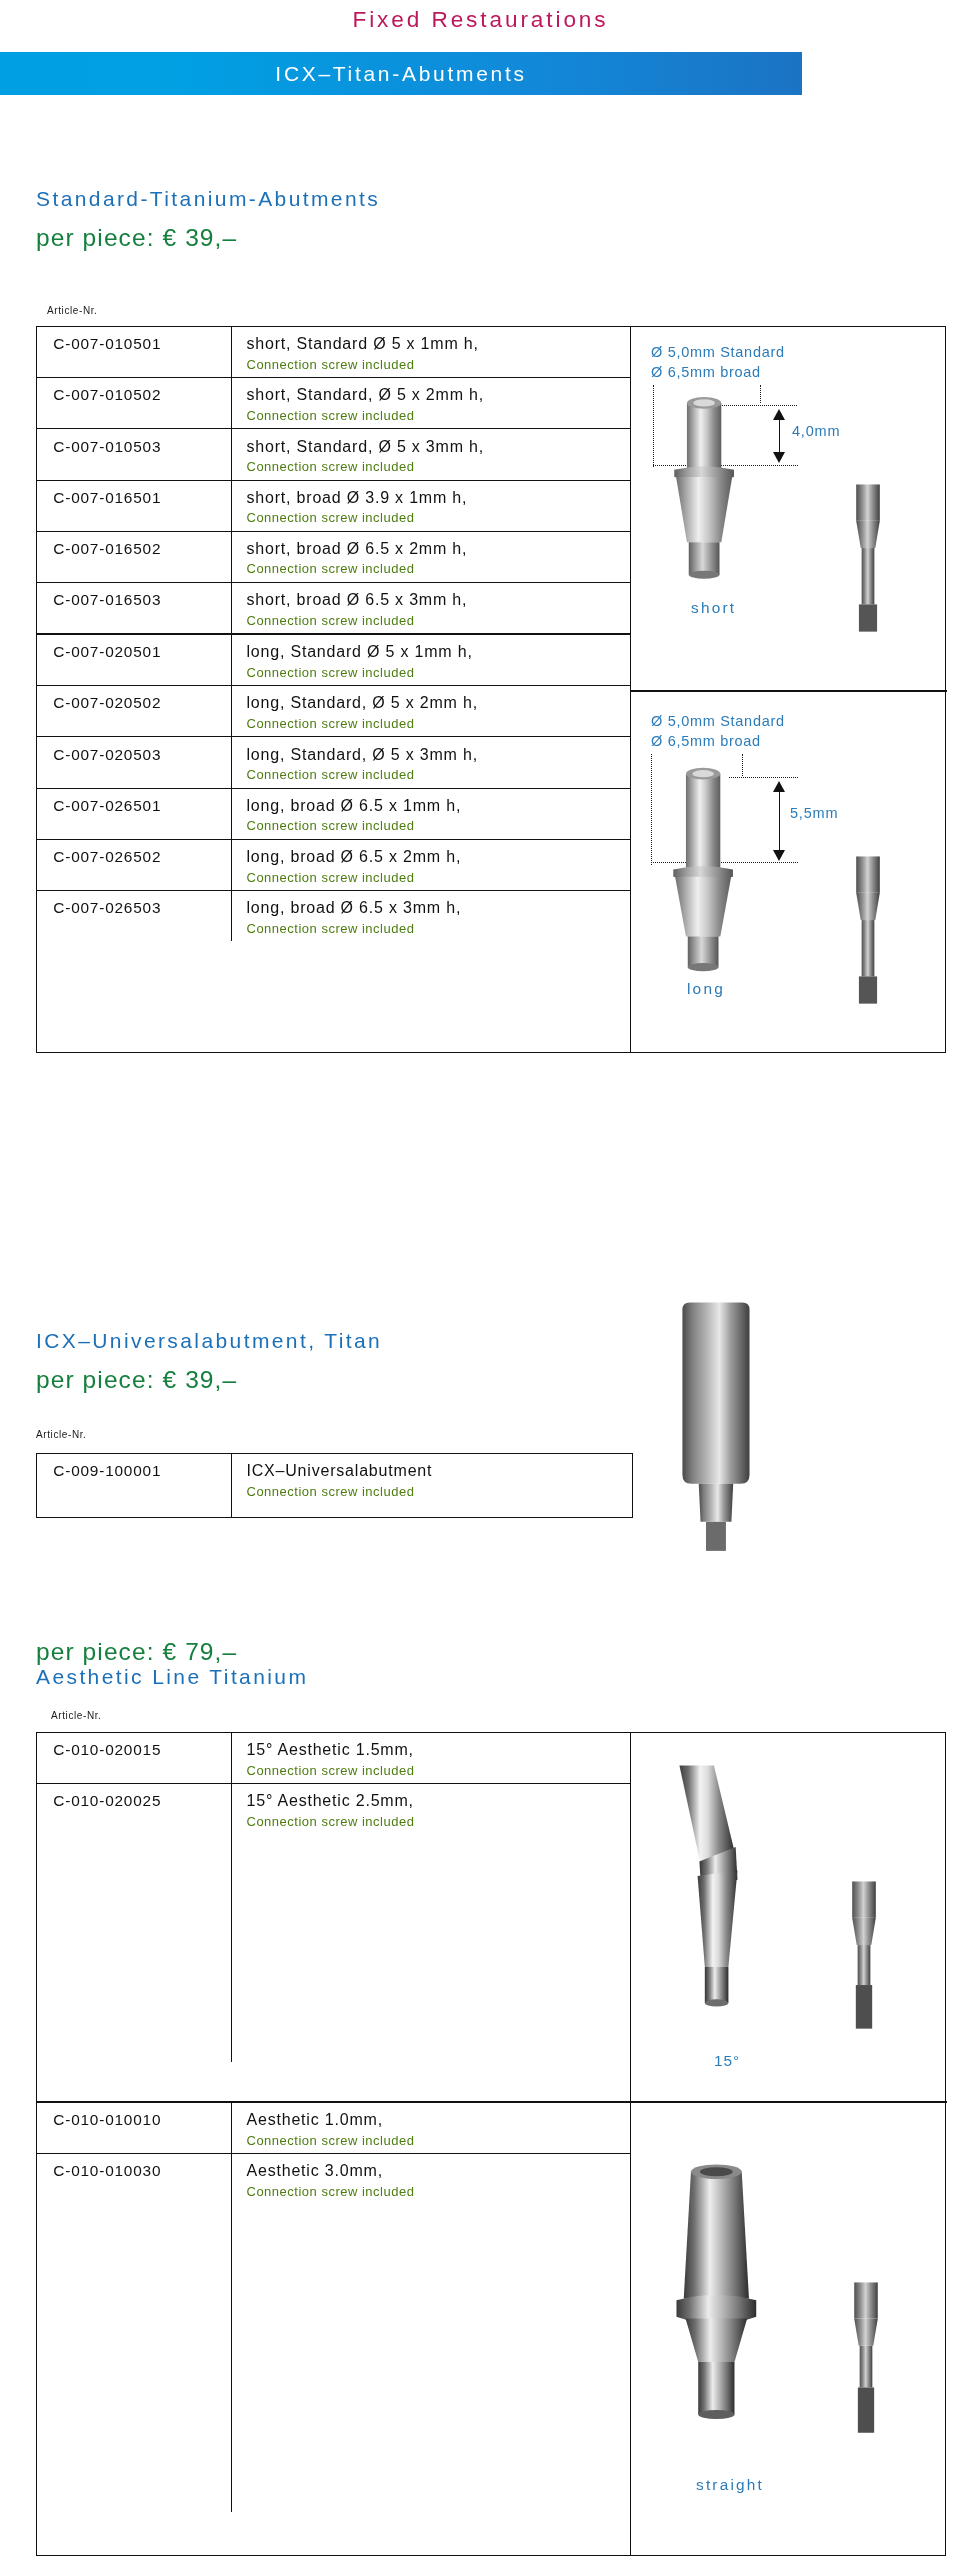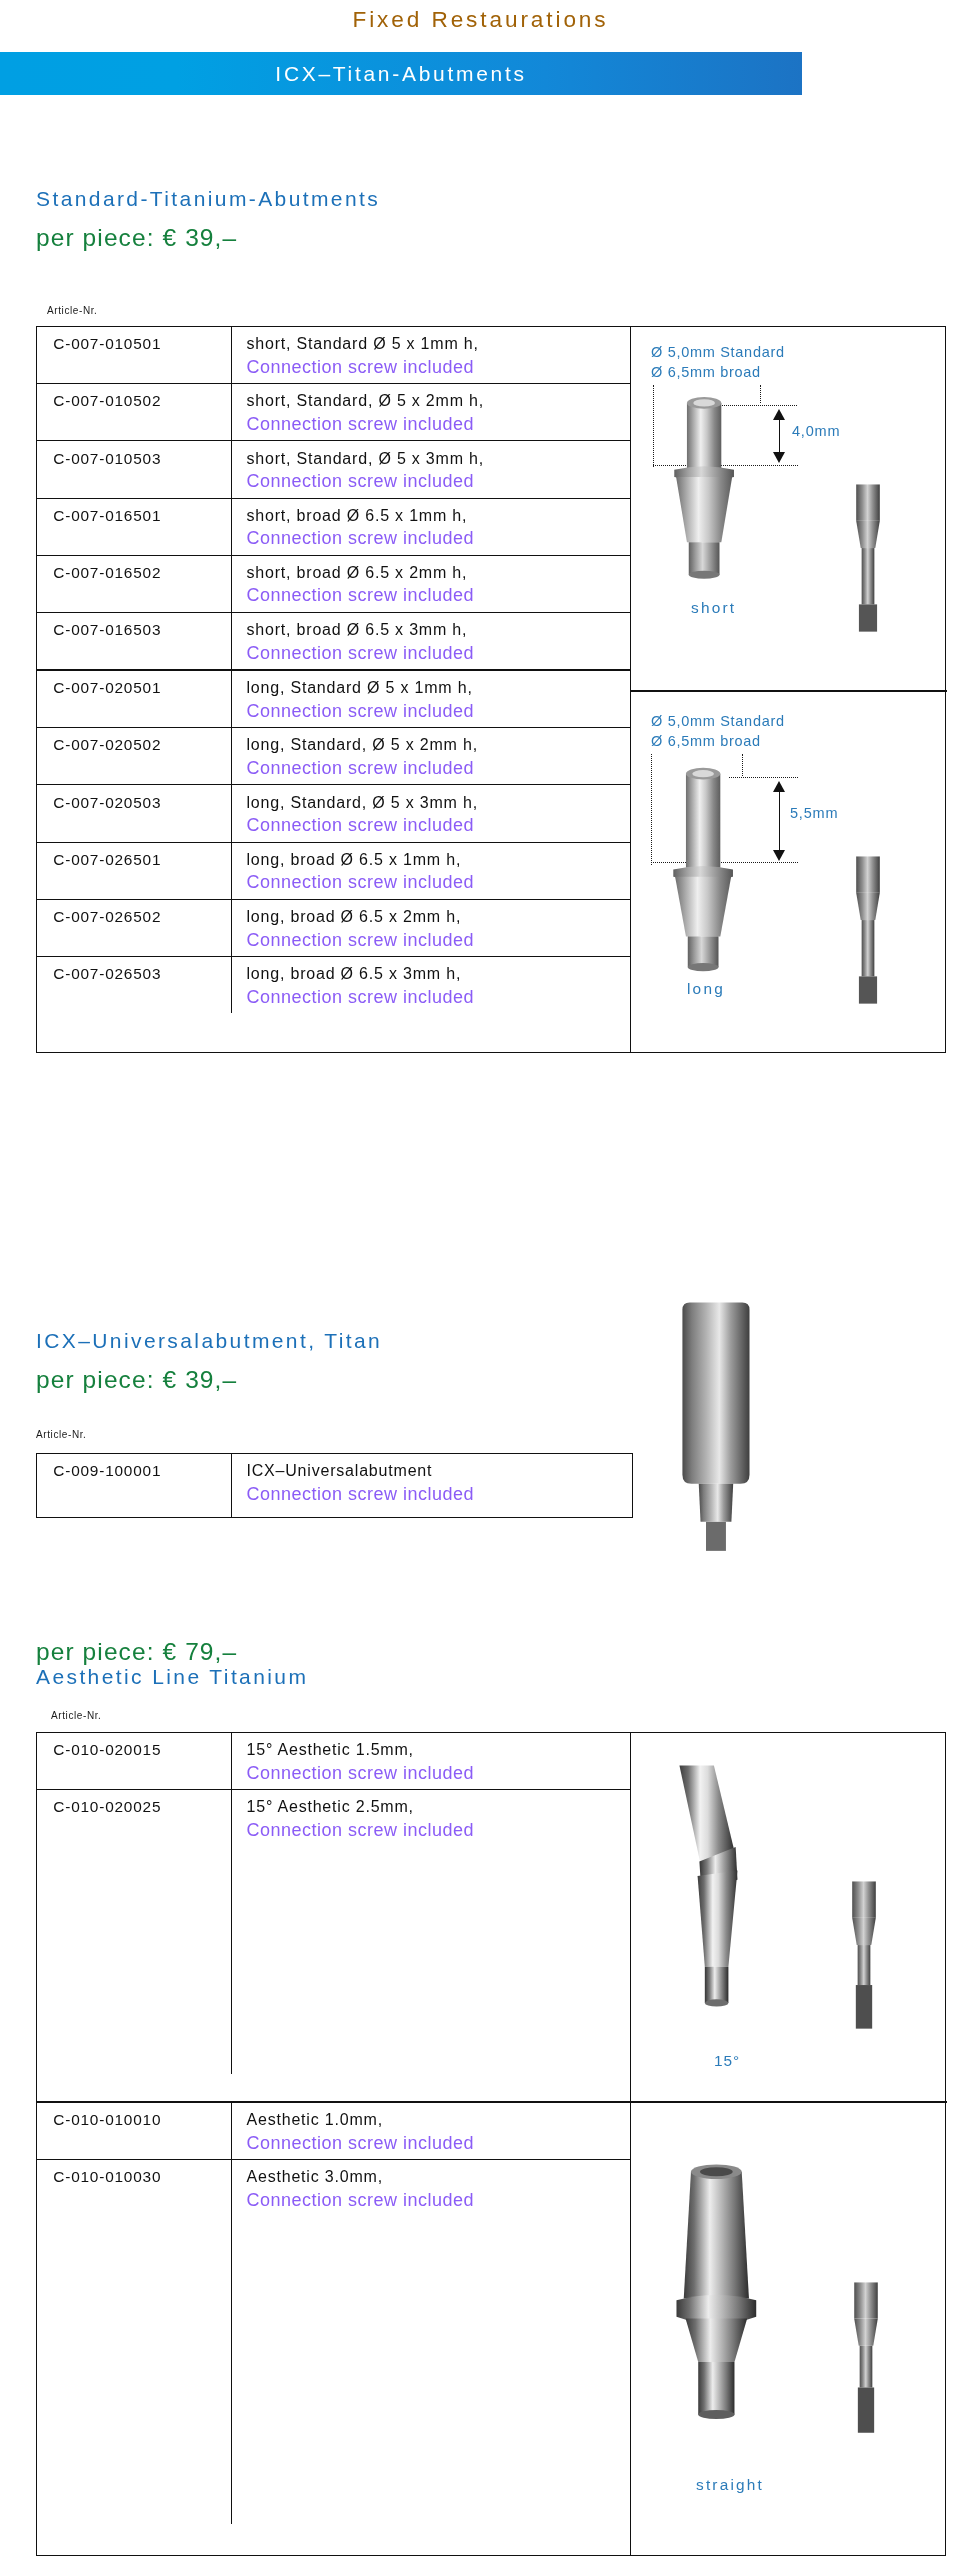--- a/index.html
+++ b/index.html
@@ -9,21 +9,21 @@
     background: #ffffff;
     font-family: "Liberation Sans", sans-serif;
     -webkit-font-smoothing: antialiased;
   }
   .page { position: relative; width: 961px; height: 2576px; overflow: hidden; }
 
   
   .page-title {
     position: absolute; left: 0; top: 7.2px; width: 961px;
     text-align: center;
-    font-size: 22.6px; letter-spacing: 2.9px; color: #a16207;
+    font-size: 22.6px; letter-spacing: 2.9px; color: #be185d;
     font-weight: 400;
   }
   .banner {
     position: absolute; left: 0; top: 52px; width: 802px; height: 43px;
     background: linear-gradient(to right, #009fe3 0%, #00a0e3 22%, #1288d8 68%, #1c73c4 100%);
     display: flex; align-items: center; justify-content: center;
   }
   .banner-text {
     color: #ffffff; font-size: 21px; letter-spacing: 2.7px; font-weight: 400;
   }
@@ -46,21 +46,21 @@
   .tbl { position: absolute; border: 1.4px solid #111; }
   .trow { position: relative; display: flex; border-bottom: 1.3px solid #111; }
   .trow:last-child { border-bottom: none; }
   .cell-art {
     width: 195px; flex: 0 0 195px; border-right: 1.3px solid #111;
     padding: 8.2px 0 0 16.3px;
     font-size: 15.4px; letter-spacing: 0.8px; color: #111; white-space: nowrap;
   }
   .cell-desc { flex: 1 1 auto; padding: 8.2px 0 5.4px 14.5px; }
   .d-main { font-size: 16px; letter-spacing: 0.8px; color: #111; white-space: nowrap; }
-  .d-sub  { font-size: 18px; letter-spacing: 0.5px; color: #8b5cf6; margin-top: 3.6px; white-space: nowrap; }
+  .d-sub  { font-size: 13px; letter-spacing: 0.5px; color: #4d7c0f; margin-top: 3.6px; white-space: nowrap; }
   .cell-img { border-left: 1.3px solid #111; position: relative; }
 
   
   .grp-sep { border-bottom-width: 2.2px; }
 
   
   .anno {
     position: absolute; color: #2b7bb9; font-size: 14.5px; letter-spacing: 0.7px;
     white-space: nowrap; line-height: 1.32;
   }
@@ -121,21 +121,21 @@
         <div class="trow">
           <div class="cell-art">C-007-010503</div>
           <div class="cell-desc">
             <div class="d-main">short, Standard, Ø 5 x 3mm h,</div>
             <div class="d-sub">Connection screw included</div>
           </div>
         </div>
         <div class="trow">
           <div class="cell-art">C-007-016501</div>
           <div class="cell-desc">
-            <div class="d-main">short, broad Ø 6.5 x 1mm h,</div>
+            <div class="d-main">short, broad Ø 3.9 x 1mm h,</div>
             <div class="d-sub">Connection screw included</div>
           </div>
         </div>
         <div class="trow">
           <div class="cell-art">C-007-016502</div>
           <div class="cell-desc">
             <div class="d-main">short, broad Ø 6.5 x 2mm h,</div>
             <div class="d-sub">Connection screw included</div>
           </div>
         </div>

